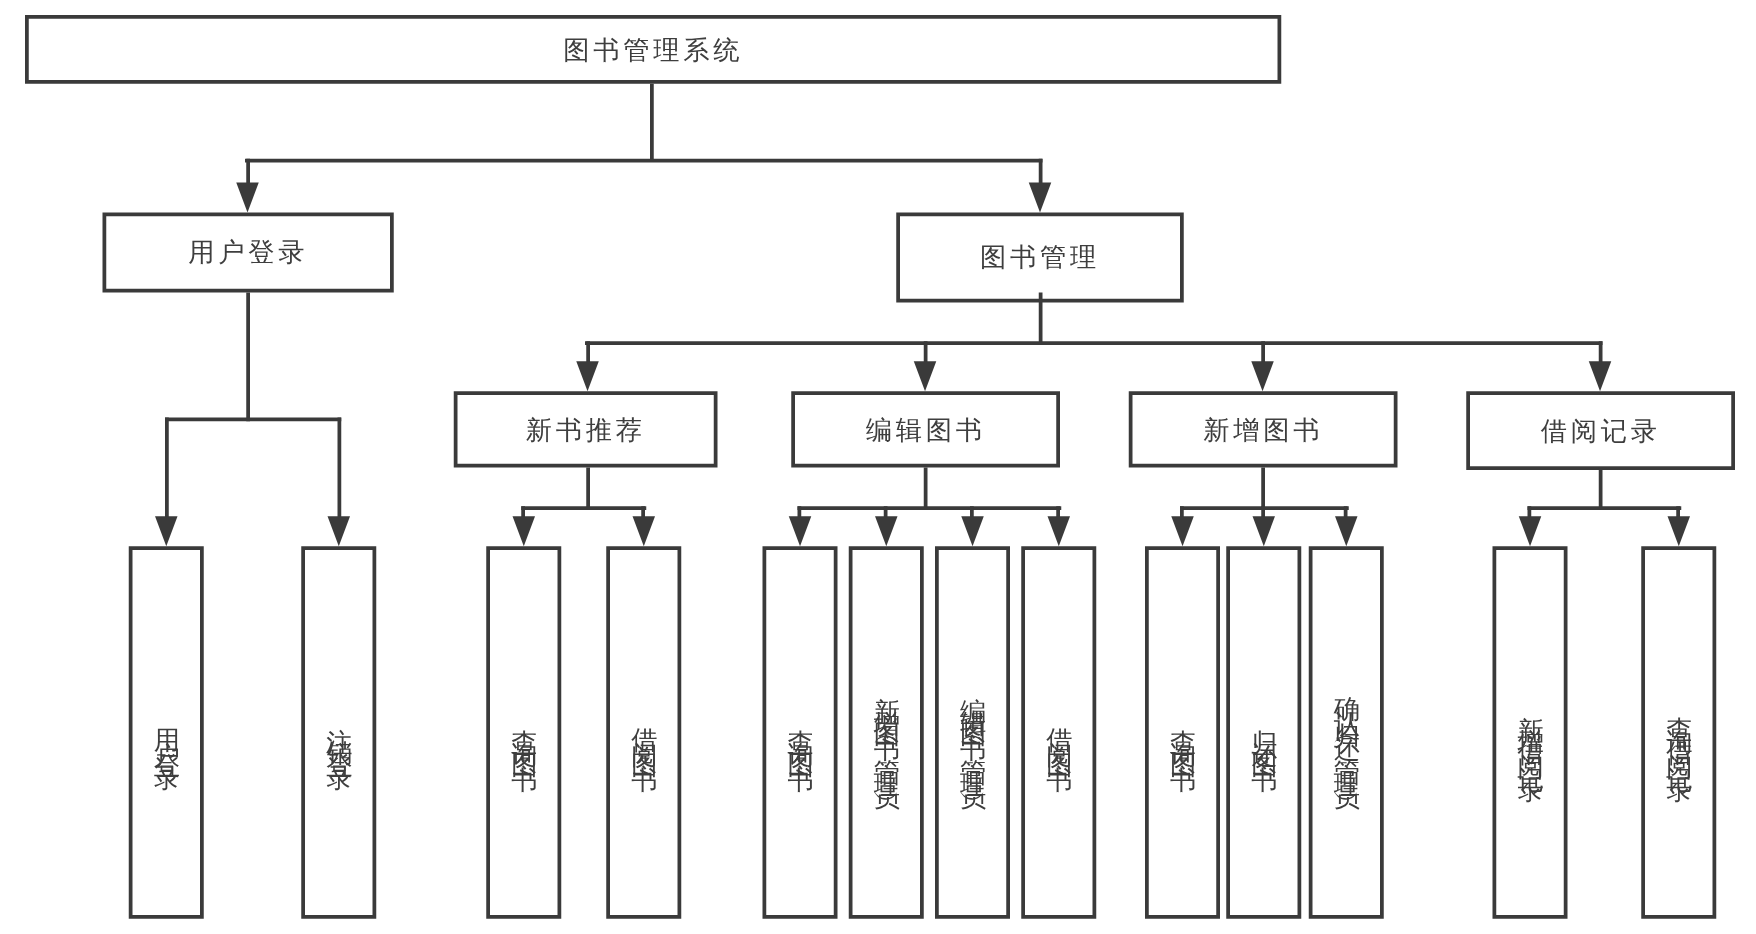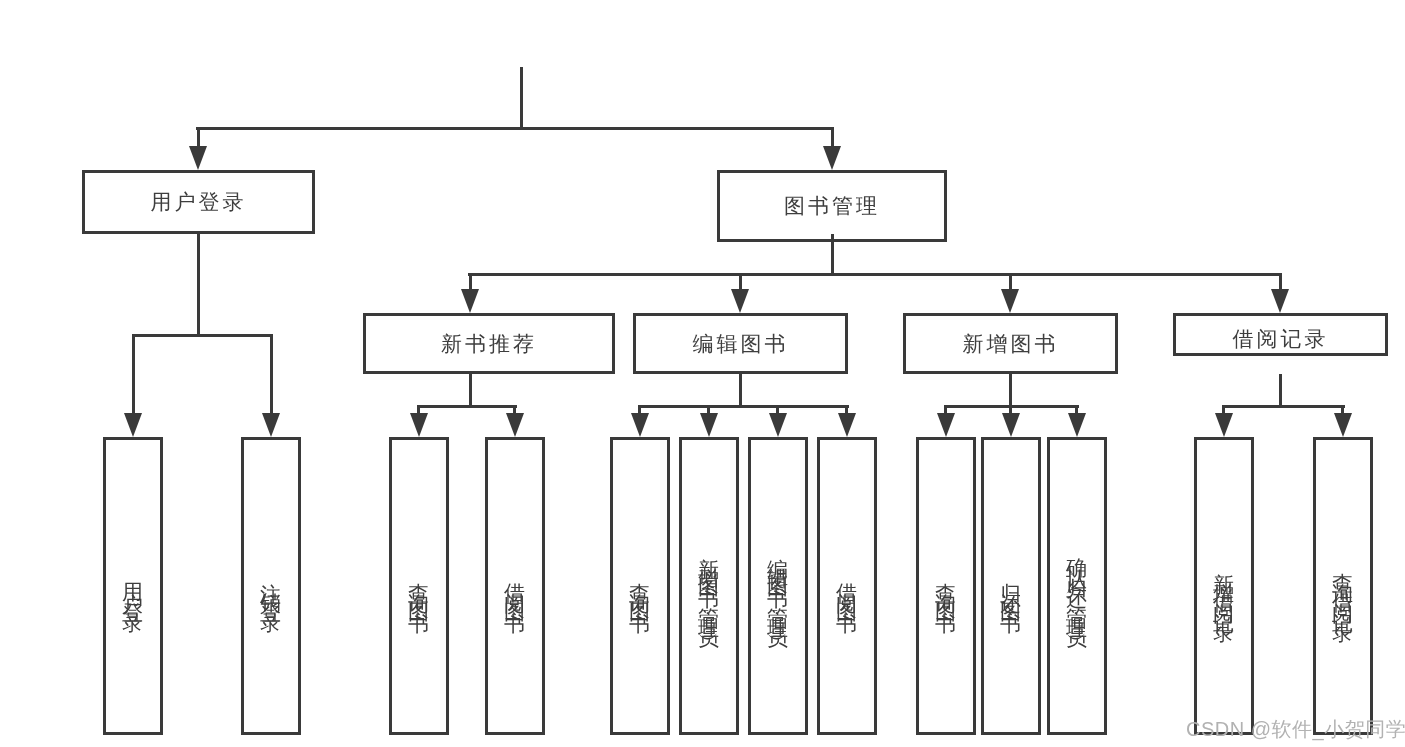--- a/index.html
+++ b/index.html
@@ -33,38 +33,41 @@
   .watermark{
     position:absolute;left:1186px;top:716px;z-index:5;
     font-size:20px;letter-spacing:0.5px;color:var(--watermark);white-space:nowrap;
   }
 </style>
 </head>
 <body>
 
 <div id="canvas">
 
+  <div class="node" style="left:20px;top:12px;width:1005px;height:55px;">
+    <span class="lbl-h">图书管理系统</span>
+  </div>
 
   <div class="node" style="left:82px;top:170px;width:233px;height:64px;">
     <span class="lbl-h">用户登录</span>
   </div>
   <div class="node" style="left:717px;top:170px;width:230px;height:72px;">
     <span class="lbl-h">图书管理</span>
   </div>
 
-  <div class="node" style="left:363px;top:313px;width:252px;height:61px;">
+  <div class="node" style="left:363px;top:313px;width:211px;height:61px;">
     <span class="lbl-h">新书推荐</span>
   </div>
   <div class="node" style="left:633px;top:313px;width:215px;height:61px;">
     <span class="lbl-h">编辑图书</span>
   </div>
   <div class="node" style="left:903px;top:313px;width:215px;height:61px;">
     <span class="lbl-h">新增图书</span>
   </div>
-  <div class="node" style="left:1173px;top:313px;width:215px;height:43px;align-items:flex-end;">
+  <div class="node" style="left:1173px;top:313px;width:215px;height:63px;">
     <span class="lbl-h">借阅记录</span>
   </div>
 
   <div class="node" style="left:103px;top:437px;width:60px;height:298px;">
     <span class="lbl-v">用户登录</span>
   </div>
   <div class="node" style="left:241px;top:437px;width:60px;height:298px;">
     <span class="lbl-v">注销登录</span>
   </div>
 
@@ -157,15 +160,14 @@
   <div class="vline" style="left:1075px;top:405px;height:11px;"></div>
   <div class="arrow" style="left:1068px;top:413px;"></div>
 
   <div class="vline" style="left:1279px;top:374px;height:33px;"></div>
   <div class="hline" style="left:1222px;top:405px;width:123px;"></div>
   <div class="vline" style="left:1222px;top:405px;height:11px;"></div>
   <div class="arrow" style="left:1215px;top:413px;"></div>
   <div class="vline" style="left:1341px;top:405px;height:11px;"></div>
   <div class="arrow" style="left:1334px;top:413px;"></div>
 
-  <div class="watermark">CSDN @软件_小贺同学</div>
 
 </div>
 
 </body></html>

